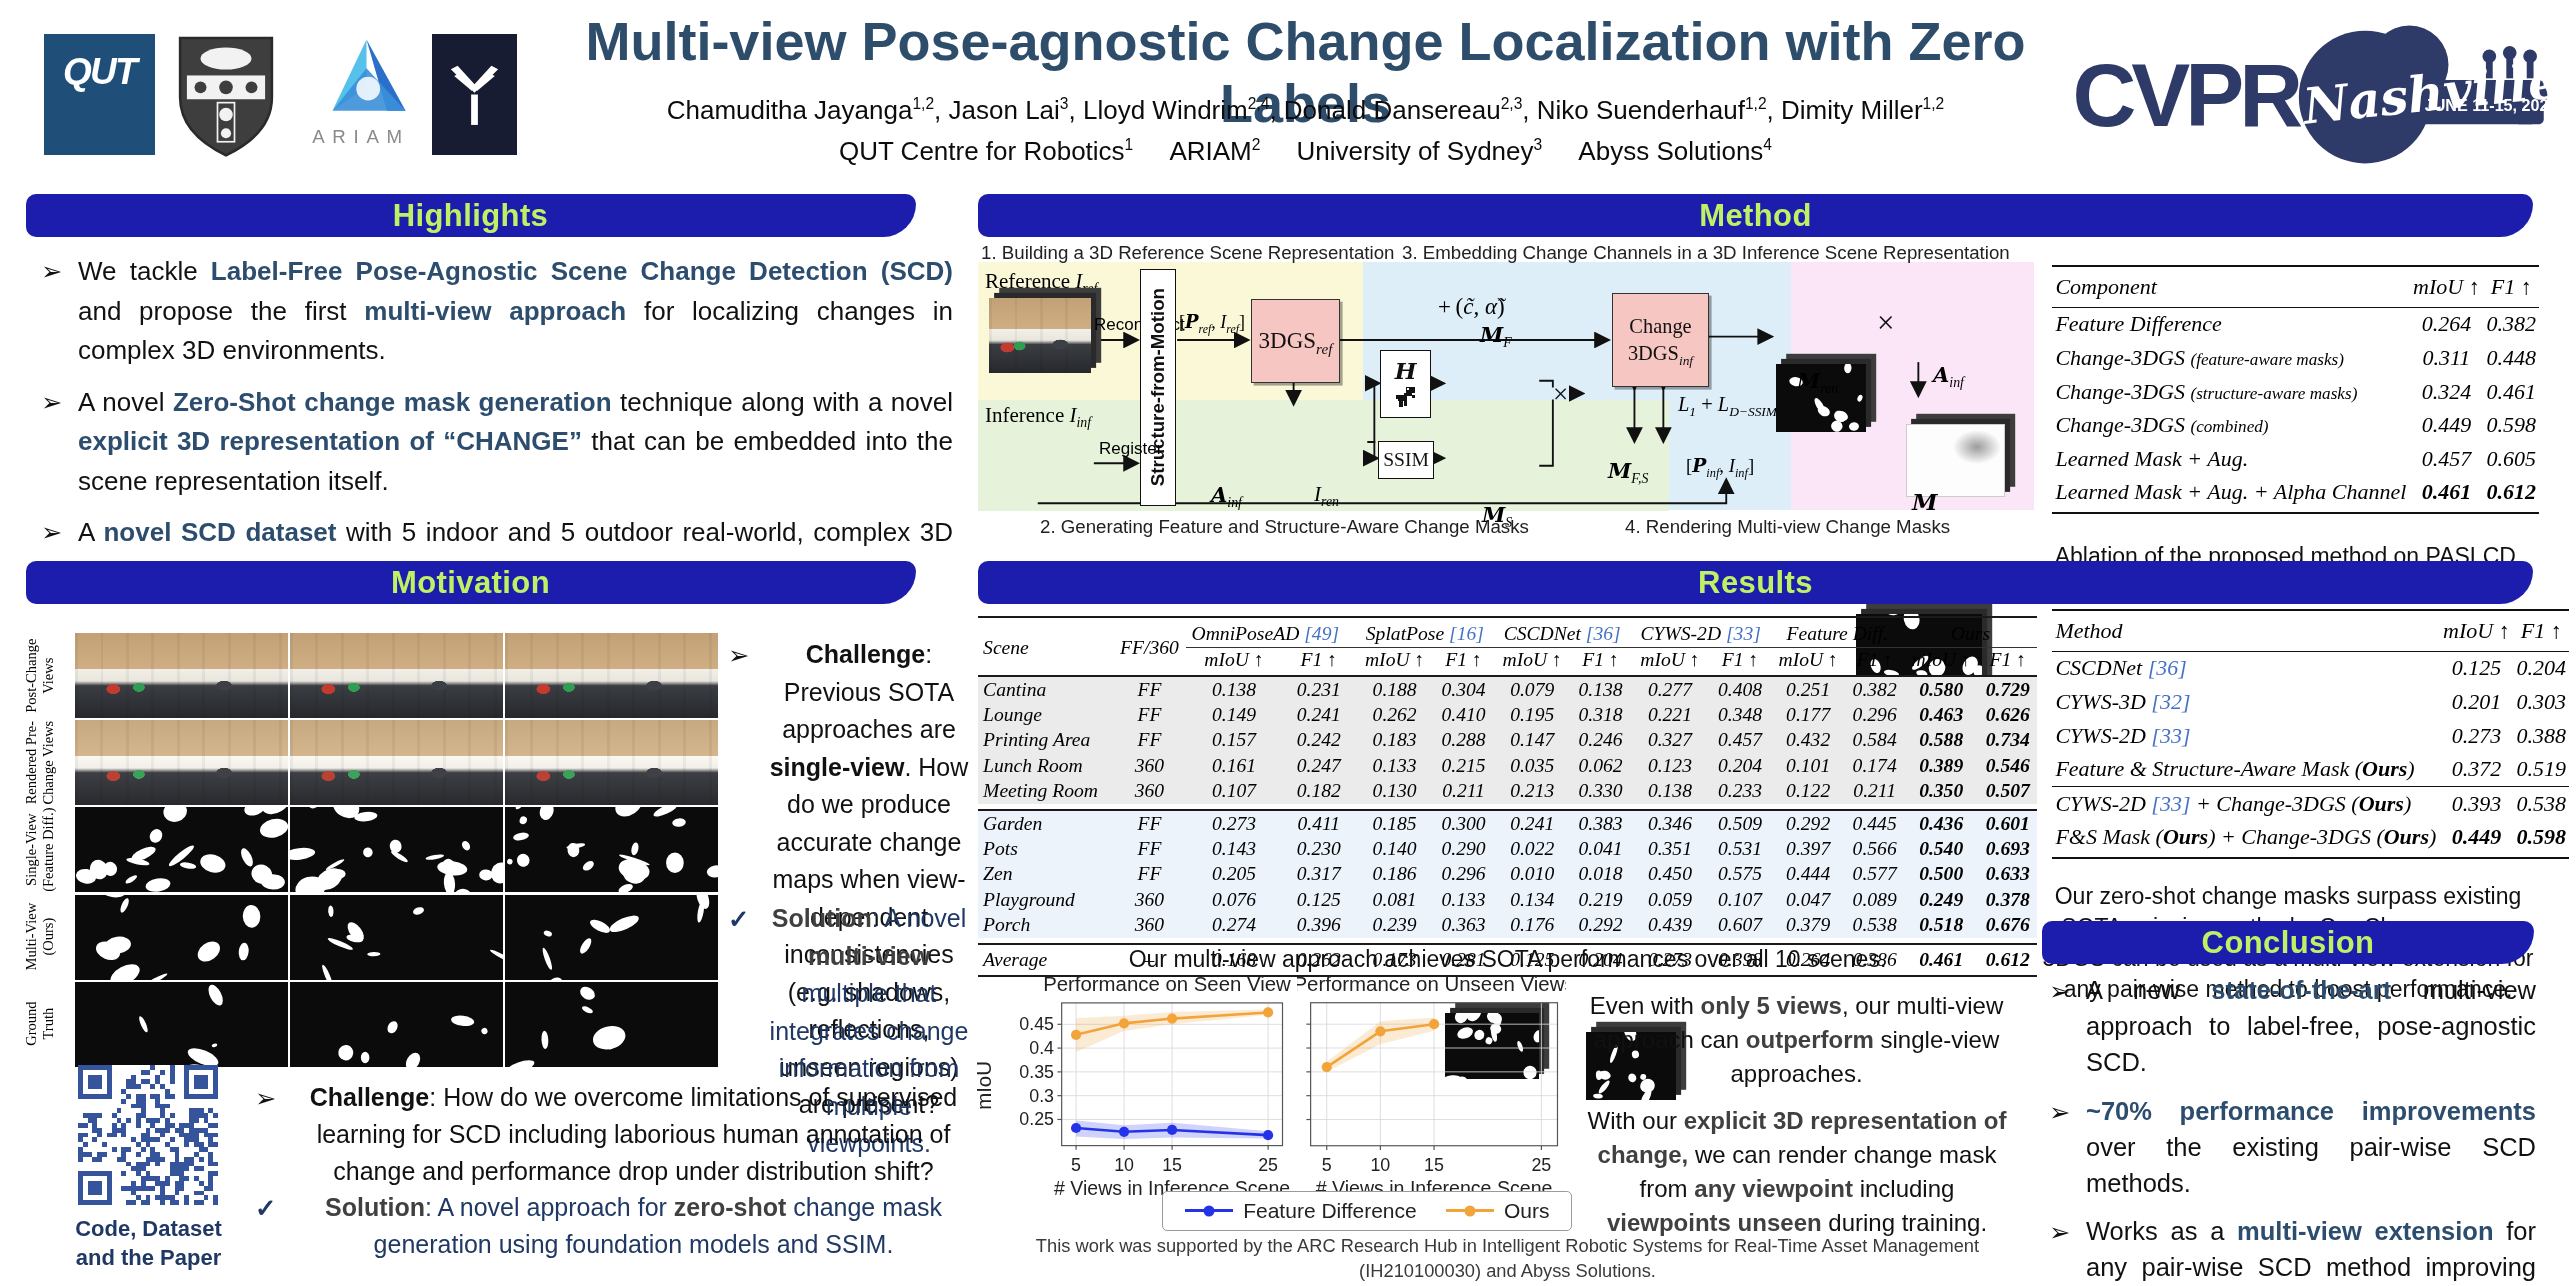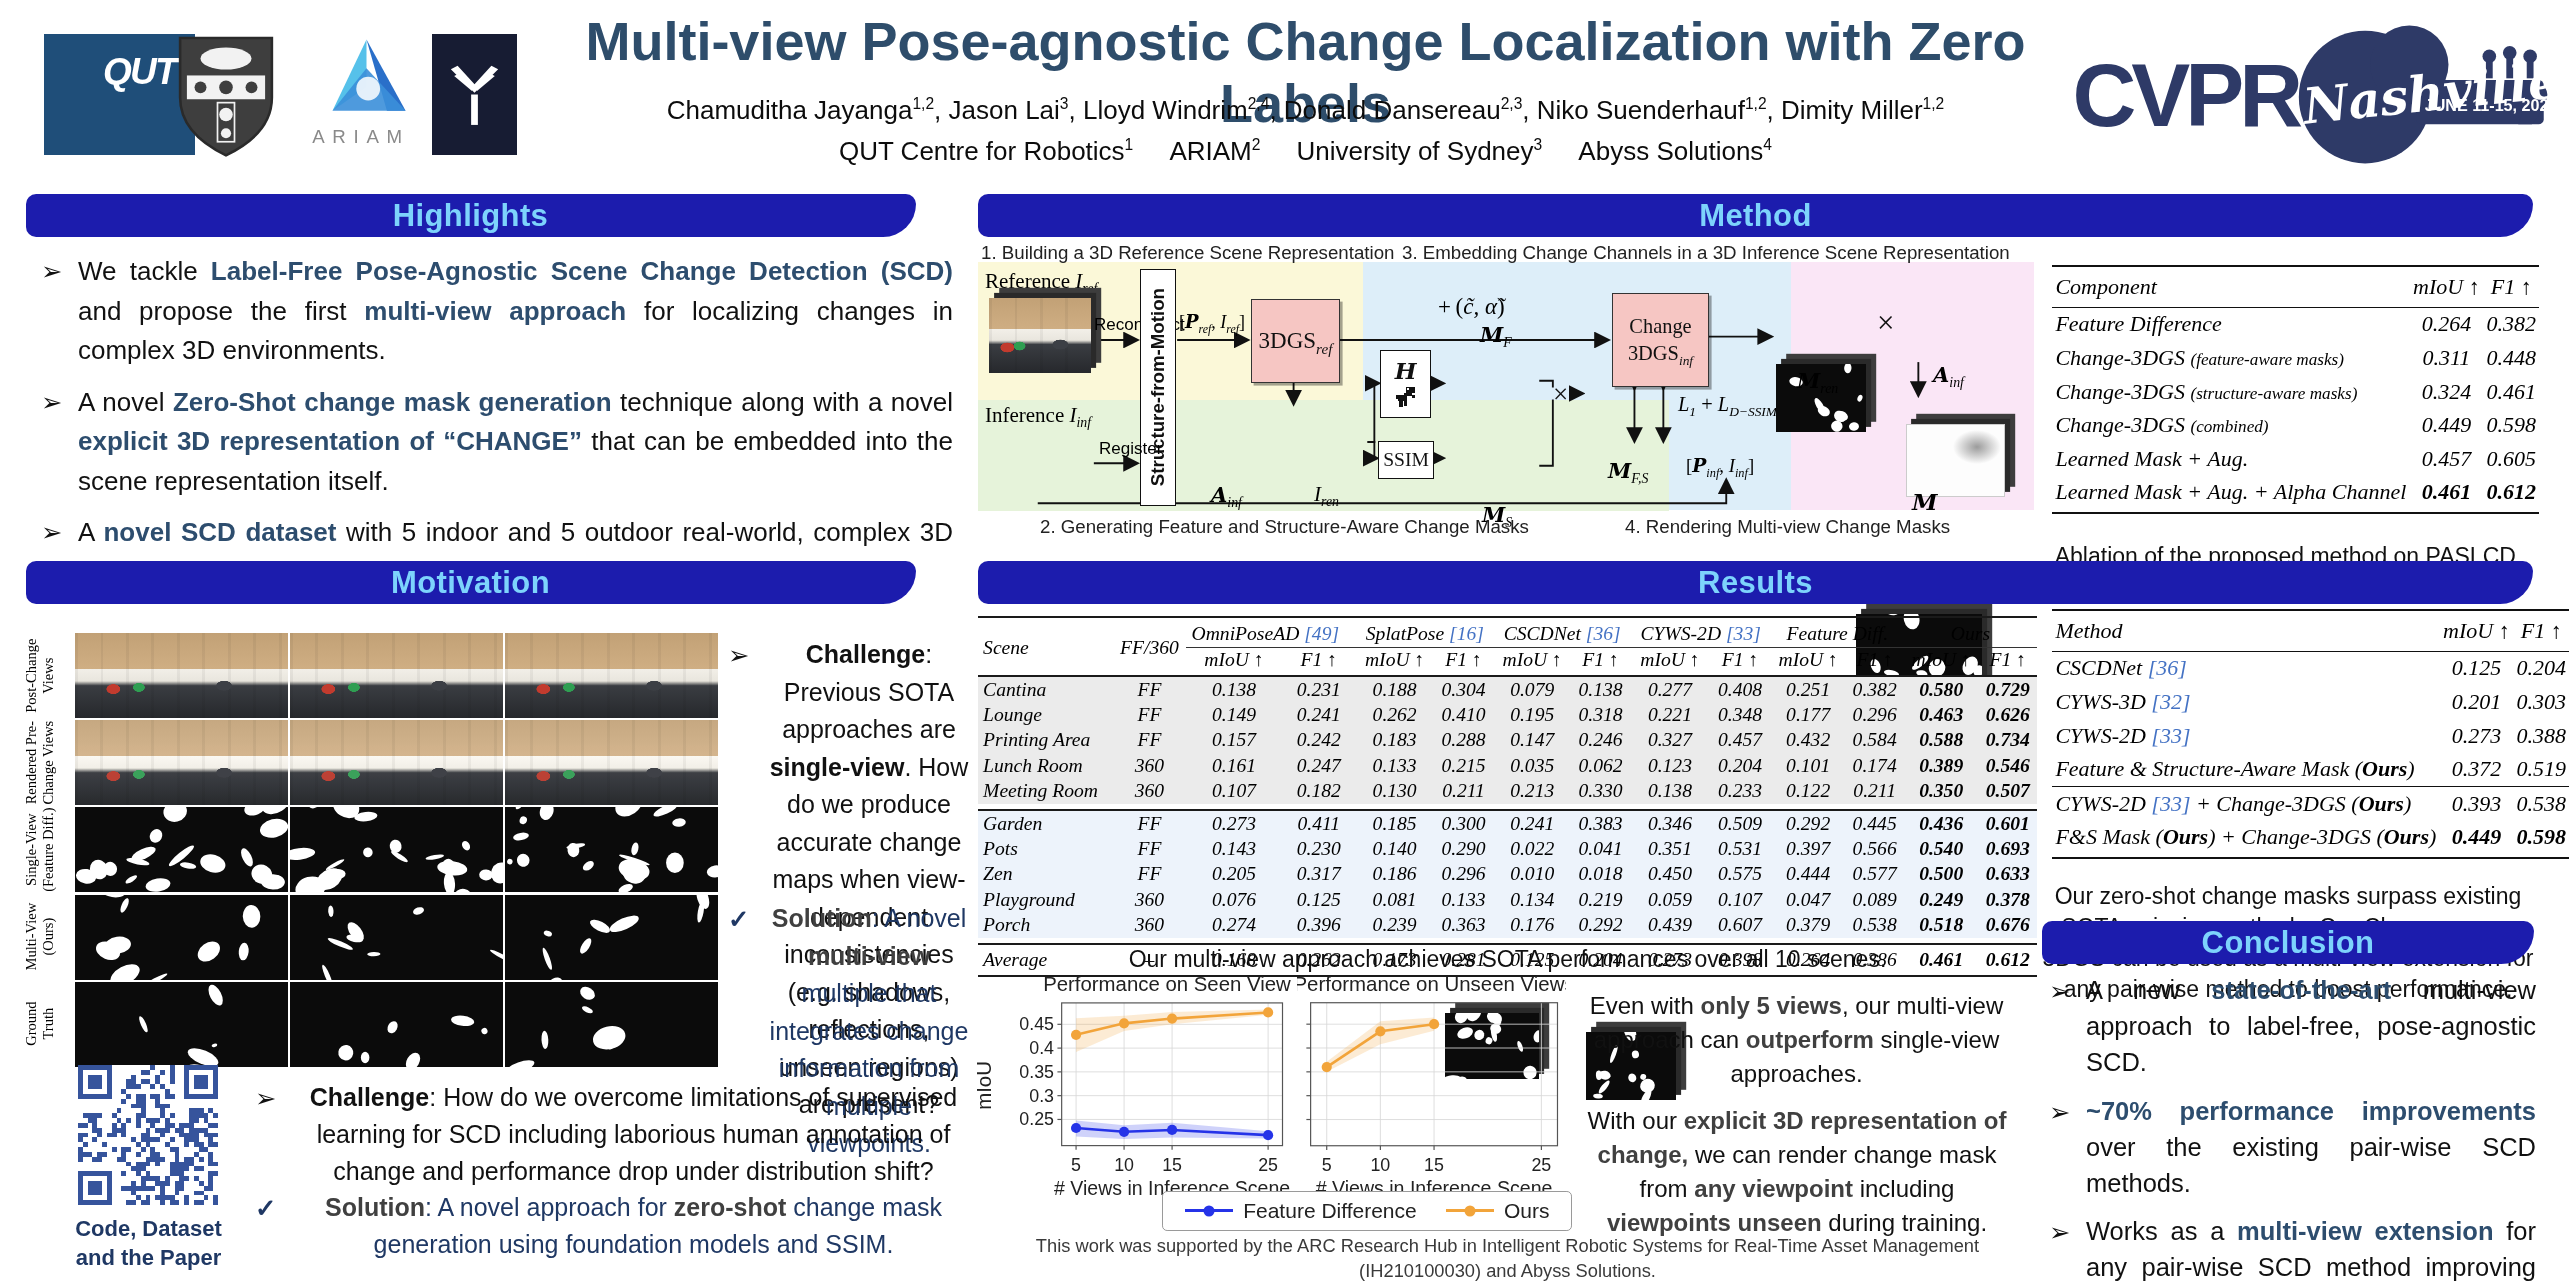--- a/index.html
+++ b/index.html
@@ -11,21 +11,21 @@
   .nv{color:#1f3864;}
   .bnv{color:#404040;font-weight:700;margin-top:15px;}
   .b{font-weight:700;}
   .sup{vertical-align:super;font-size:.6em;line-height:0;}
   .sub{vertical-align:sub;font-size:.66em;line-height:0;font-style:italic;}
   .it{font-style:italic;font-family:"Liberation Serif",serif;}
   .cal{font-style:italic;font-weight:700;font-family:"DejaVu Serif",serif;}
   .ref{color:#4472c4;}
   .small{font-size:.78em;}
   
-  .bar{position:absolute;height:43px;background:#1c1cad;color:#7dd3fc;font-weight:700;
+  .bar{position:absolute;height:43px;background:#1c1cad;color:#bef264;font-weight:700;
        font-size:31px;text-align:center;line-height:43px;border-radius:12px 12px 39px 12px;
        letter-spacing:0.4px;}
   
   .bullet{display:flex;align-items:flex-start;margin-bottom:12px;}
   .bicon{flex:0 0 37px;font-size:25.5px;line-height:1.5;}
   .bullet.chk .bicon{color:#1f3864;font-weight:700;}
   .btext{flex:1;}
   .just .btext{text-align:justify;}
   .cent .btext{text-align:center;}
   
@@ -82,21 +82,21 @@
   .lline{width:48px;height:3.4px;position:relative;}
   .lline i{position:absolute;left:50%;top:50%;width:11px;height:11px;border-radius:50%;transform:translate(-50%,-50%);}
   .footnote{font-size:18.3px;color:#3a3a3a;text-align:center;line-height:1.35;}
   .qr-label{font-size:22px;font-weight:700;color:#1f3864;text-align:center;line-height:1.3;}
 </style>
 </head>
 <body>
 
 <div id="poster">
 
-  <div class="abs" style="left:44px;top:34px;width:111px;height:121px;background:#1f4e79;display:flex;align-items:flex-start;justify-content:center;padding-left:40px;">
+  <div class="abs" style="left:44px;top:34px;width:111px;height:121px;background:#1f4e79;display:flex;align-items:flex-start;justify-content:center;">
     <span style="color:#fff;font-weight:700;font-size:37px;font-style:italic;margin-top:17px;letter-spacing:-1.7px;">QUT</span>
   </div>
 
   <div class="abs" style="left:175px;top:31px;width:102px;height:128px;">
     <svg width="102" height="128" viewBox="0 0 120 150">
       <path d="M6 8 H114 V78 Q114 120 60 146 Q6 120 6 78 Z" fill="#3e3e3e" stroke="#2a2a2a" stroke-width="3"></path>
       <rect x="14" y="52" width="92" height="28" fill="#f2f2f2"></rect>
       <ellipse cx="60" cy="32" rx="30" ry="13" fill="#f2f2f2"></ellipse>
       <rect x="50" y="84" width="20" height="46" fill="#3e3e3e" stroke="#f2f2f2" stroke-width="2"></rect>
       <circle cx="30" cy="66" r="7" fill="#3e3e3e"></circle>

